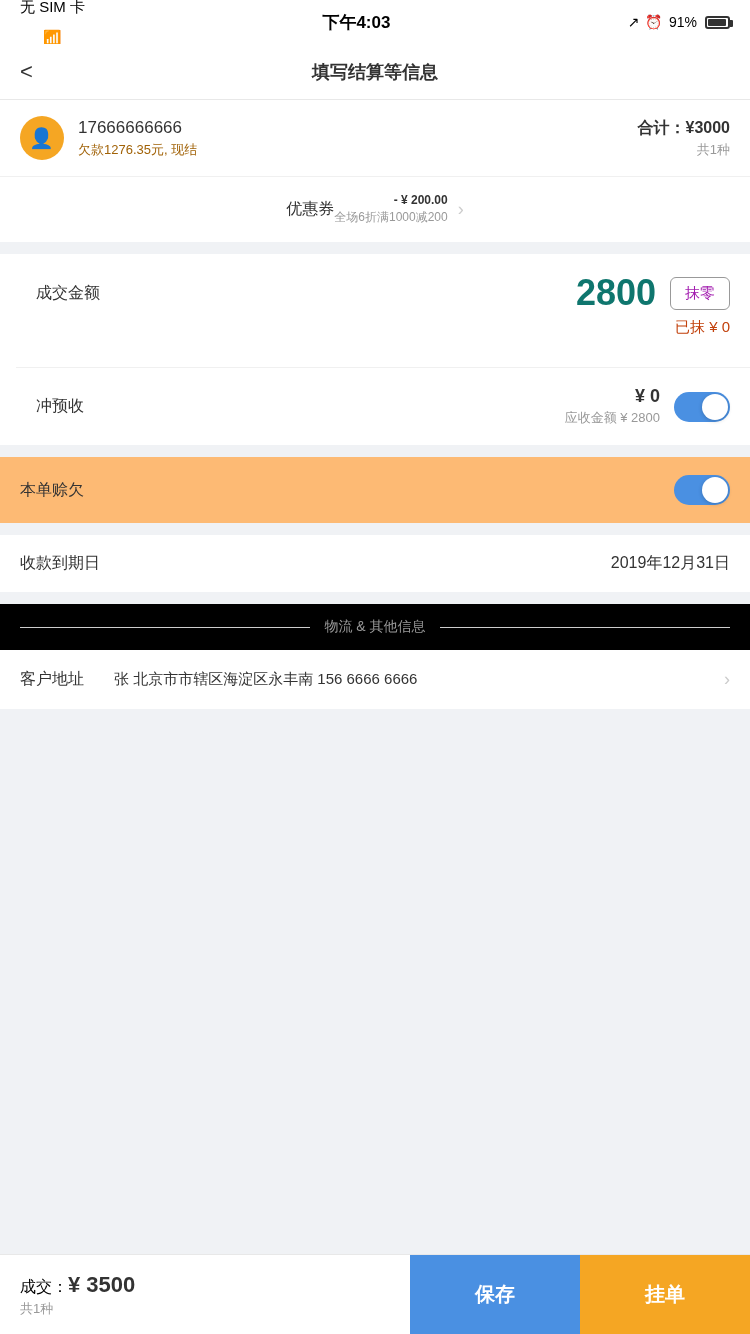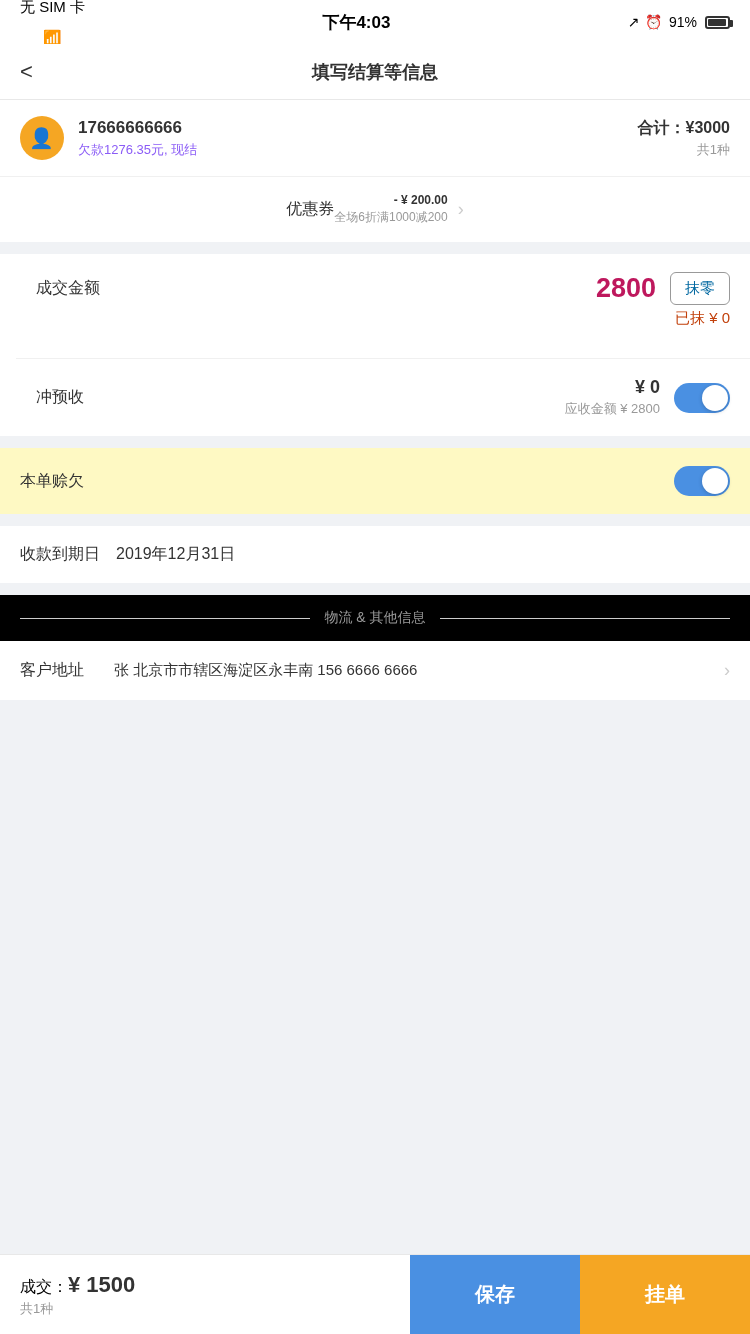--- a/index.html
+++ b/index.html
@@ -98,26 +98,26 @@
     .customer-left { display: flex; align-items: center; gap: 14px; }
     .avatar {
       width: 44px; height: 44px;
       border-radius: 50%;
       background: #f5a623;
       display: flex; align-items: center; justify-content: center;
       color: white; font-size: 20px;
     }
     .customer-info .phone {
       font-size: 17px;
-      font-weight: 700;
+      font-weight: 400;
       color: #333;
     }
     .customer-info .debt {
       font-size: 13px;
-      color: #8b5cf6;
+      color: #a16207;
       margin-top: 3px;
     }
     .customer-right { text-align: right; }
     .customer-right .total-value {
       font-size: 16px;
       font-weight: 600;
       color: #333;
     }
     .customer-right .total-count {
       font-size: 13px;
@@ -176,30 +176,30 @@
     .deal-label {
       font-size: 16px;
       color: #333;
     }
     .deal-right {
       display: flex;
       align-items: center;
       gap: 14px;
     }
     .deal-amount {
-      font-size: 27px;
+      font-size: 36px;
       font-weight: 700;
-      color: #be185d;
+      color: #0f766e;
     }
     .deal-round-btn {
       border: 1px solid #999;
       border-radius: 6px;
       padding: 6px 14px;
       font-size: 15px;
-      color: #0369a1;
+      color: #a21caf;
       background: #fff;
       cursor: pointer;
     }
     .deal-sub {
       font-size: 15px;
       color: #c2410c;
       text-align: right;
       margin-top: 2px;
     }
 
@@ -252,21 +252,21 @@
       background: white;
       border-radius: 50%;
       top: 2px;
       right: 2px;
       box-shadow: 0 1px 4px rgba(0,0,0,0.2);
       transition: right 0.2s;
     }
 
     
     .debt-section {
-      background: #fef9c3;
+      background: #fdba74;
       padding: 18px 20px;
       margin-bottom: 12px;
     }
     .debt-row {
       display: flex;
       align-items: center;
       justify-content: space-between;
     }
     .debt-label {
       font-size: 16px;
@@ -276,20 +276,21 @@
     
     .due-section {
       background: #fff;
       padding: 18px 20px;
       margin-bottom: 12px;
     }
     .due-row {
       display: flex;
       align-items: center;
       gap: 16px;
+      justify-content: space-between;
     }
     .due-label {
       font-size: 16px;
       color: #333;
     }
     .due-value {
       font-size: 16px;
       color: #333;
     }
 
@@ -492,19 +493,19 @@
     <span class="chevron-right">›</span>
   </div>
 
   <div class="gray-filler"></div>
 
 </div>
 
 <div class="bottom-bar">
   <div class="bottom-info">
     <div>
-      <span>成交：</span><span class="bottom-amount">¥ 1500</span>
+      <span>成交：</span><span class="bottom-amount">¥ 3500</span>
     </div>
     <div class="bottom-count">共1种</div>
   </div>
   <button class="bottom-btn btn-save">保存</button>
   <button class="bottom-btn btn-hang">挂单</button>
 </div>
 
 </body></html>

